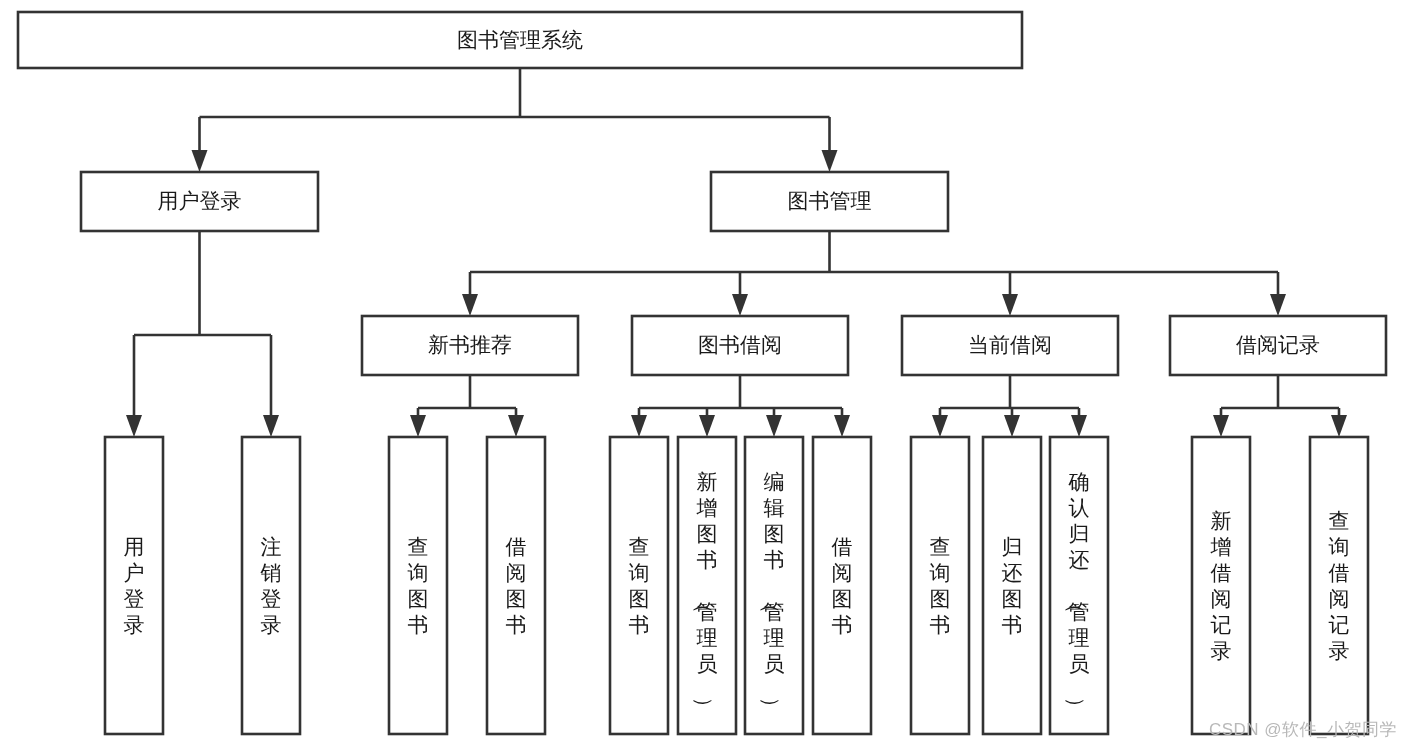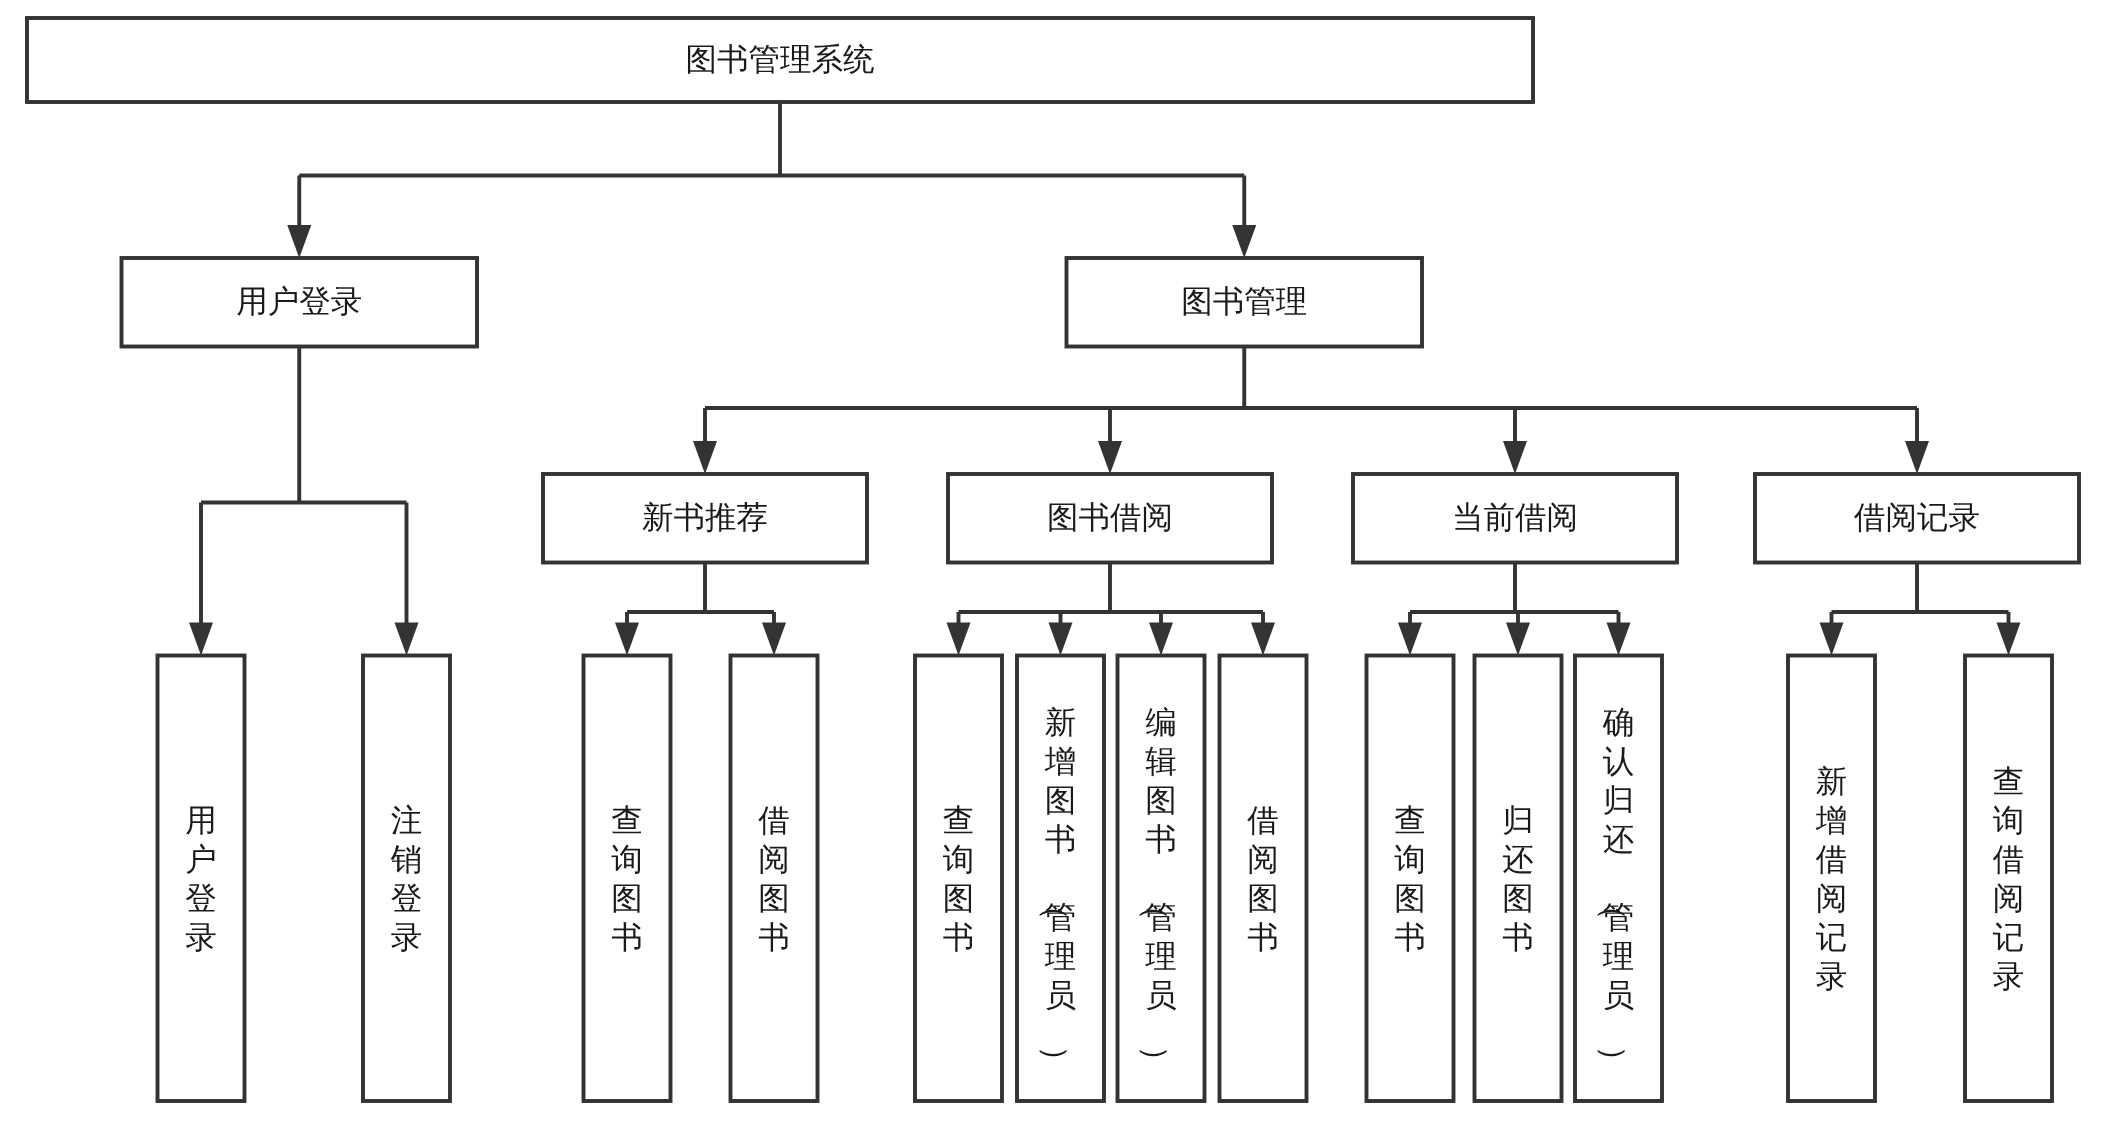--- a/index.html
+++ b/index.html
@@ -205,13 +205,14 @@
         <g>
           <rect x="1192" y="437" width="58" height="297" class="node-rect"></rect>
           <text x="1221" class="node-label-v"><tspan x="1221" y="527.78">新</tspan><tspan x="1221" y="553.78">增</tspan><tspan x="1221" y="579.78">借</tspan><tspan x="1221" y="605.78">阅</tspan><tspan x="1221" y="631.78">记</tspan><tspan x="1221" y="657.78">录</tspan></text>
         </g>
         <g>
           <rect x="1310" y="437" width="58" height="297" class="node-rect"></rect>
           <text x="1339" class="node-label-v"><tspan x="1339" y="527.78">查</tspan><tspan x="1339" y="553.78">询</tspan><tspan x="1339" y="579.78">借</tspan><tspan x="1339" y="605.78">阅</tspan><tspan x="1339" y="631.78">记</tspan><tspan x="1339" y="657.78">录</tspan></text>
         </g>
       </g>
   </svg>
+  <div class="watermark">CSDN @软件_小贺同学</div>
 </div>
 
 </body></html>

